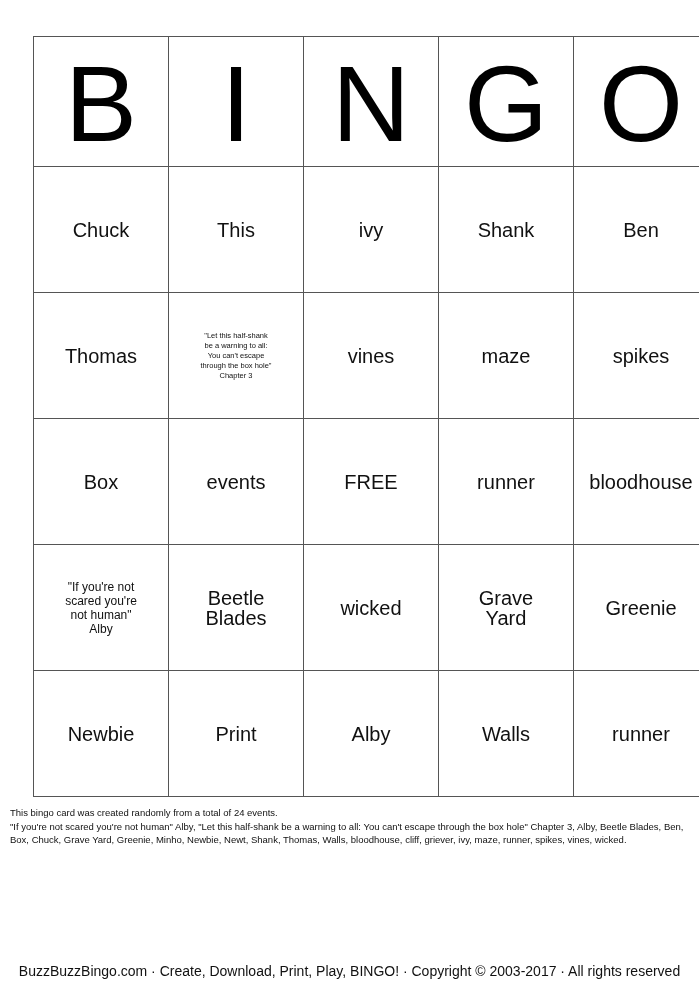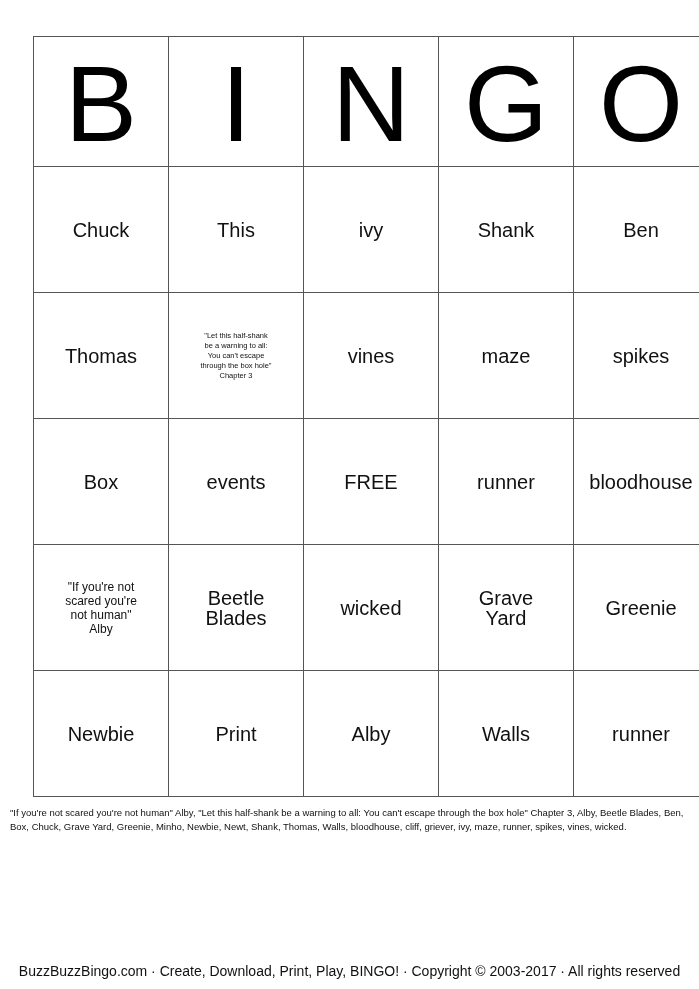--- a/index.html
+++ b/index.html
@@ -79,16 +79,17 @@
     <td>Newbie</td>
     <td>Print</td>
     <td>Alby</td>
     <td>Walls</td>
     <td>runner</td>
   </tr>
 </tbody>
   </table>
 
 <div class="footer-note">
+  <div>This bingo card was created randomly from a total of 24 events.</div>
   <div>"If you're not scared  you're not human" Alby, "Let this half-shank be a warning to all: You can't escape through the box hole" Chapter 3, Alby, Beetle Blades, Ben, Box, Chuck, Grave Yard, Greenie, Minho, Newbie, Newt, Shank, Thomas, Walls, bloodhouse, cliff, griever, ivy, maze, runner, spikes, vines, wicked.</div>
 </div>
 
 <div class="copyright">BuzzBuzzBingo.com · Create, Download, Print, Play, BINGO! · Copyright © 2003-2017 · All rights reserved</div>
 
 </body></html>

